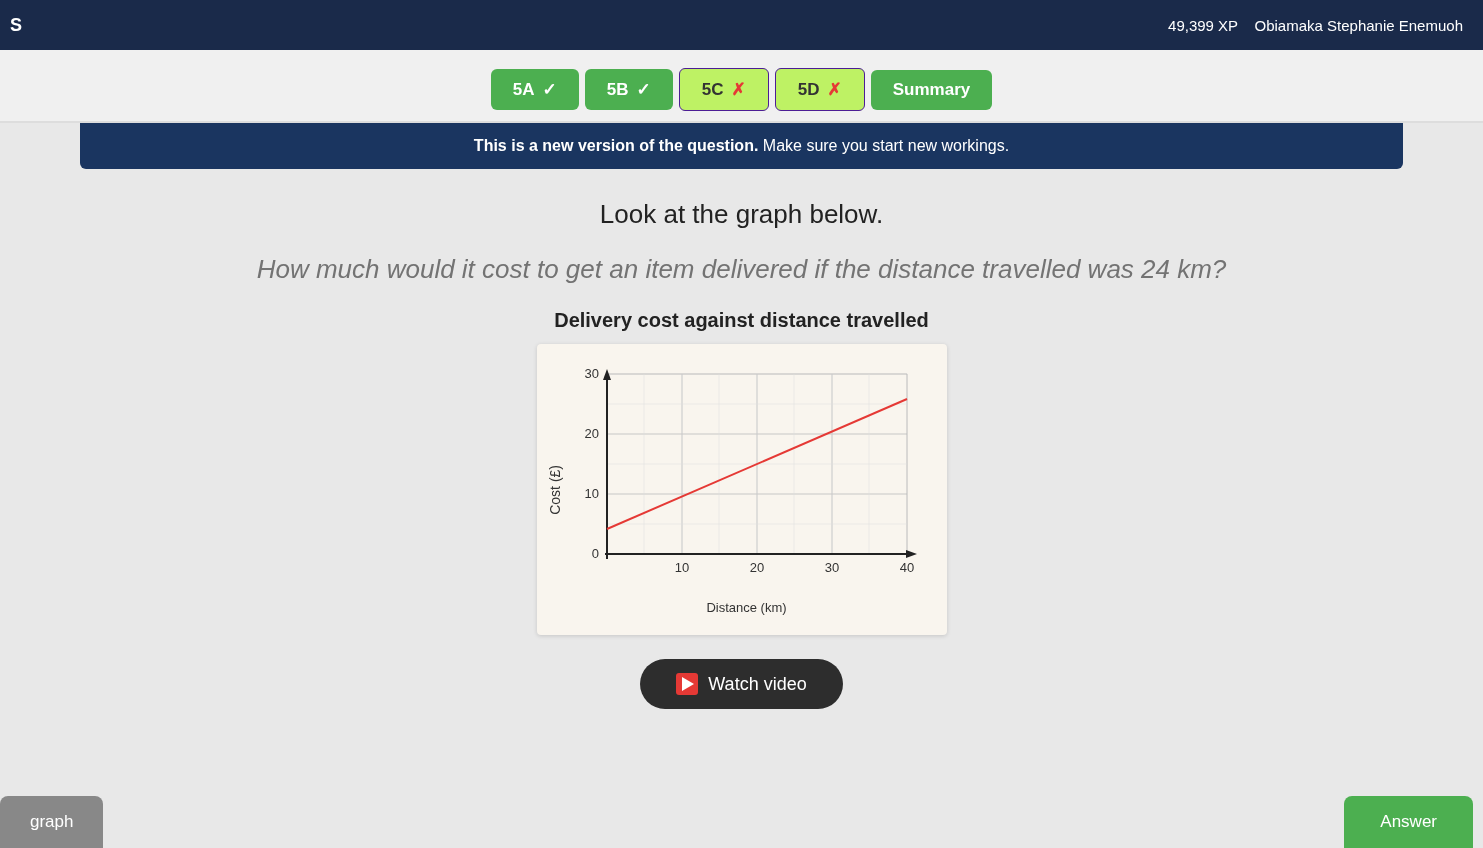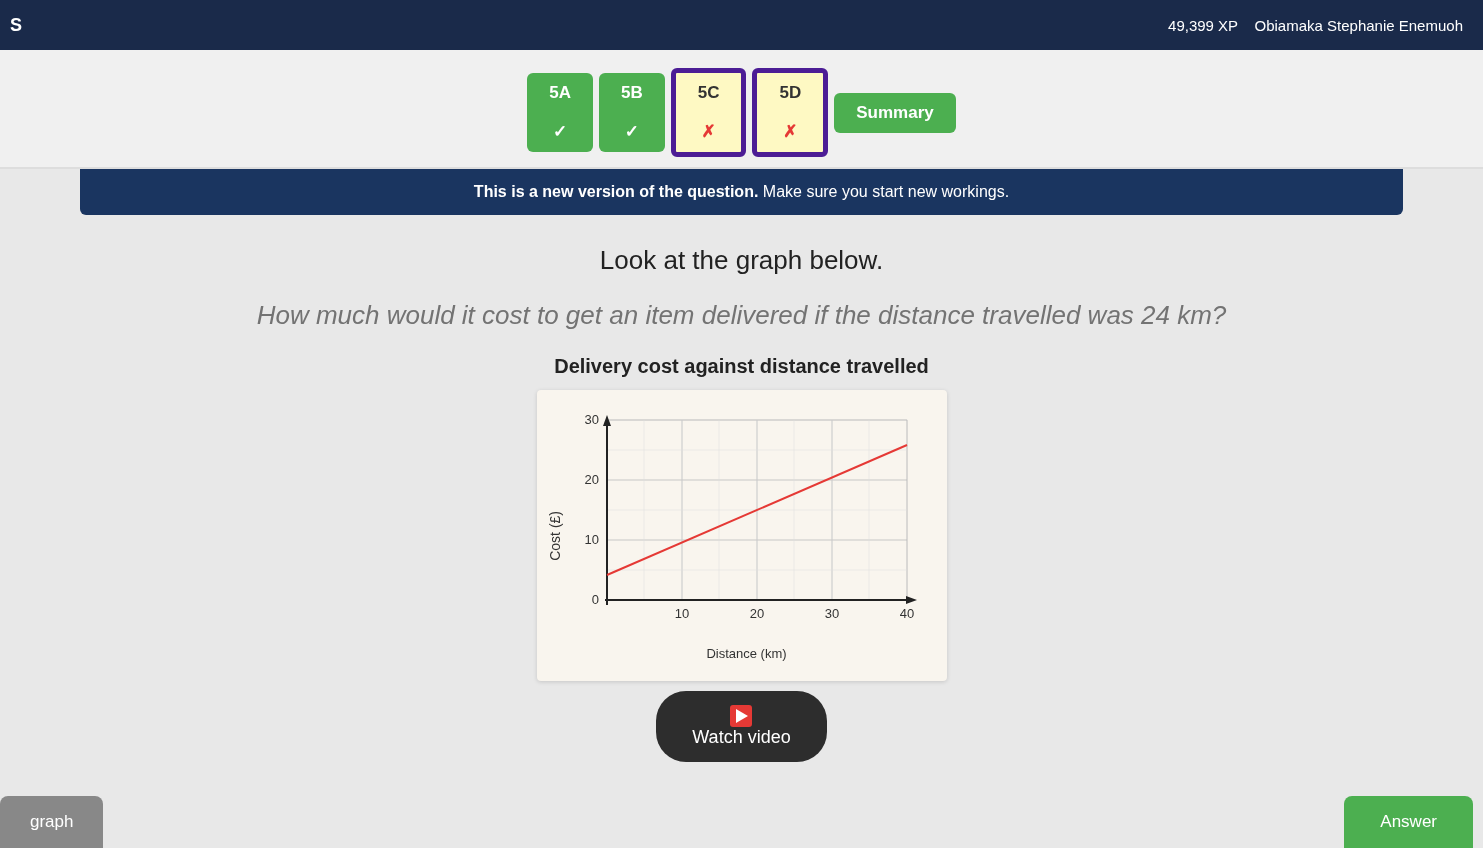--- a/index.html
+++ b/index.html
@@ -45,32 +45,31 @@
       border-bottom: 2px solid #ddd;
       padding-bottom: 10px;
     }
     .tab {
       padding: 10px 22px;
       border-radius: 6px;
       font-size: 17px;
       font-weight: bold;
       display: flex;
       align-items: center;
-      gap: 18px;
+      gap: 8px;
       cursor: pointer;
-      flex-direction: column;
     }
     .tab-green {
       background: #4caf50;
       color: white;
     }
     .tab-red-x {
-      background: #fef9c3;
+      background: #bef264;
       color: #333;
-      border: 5px solid #4c1d95;
+      border: 1px solid #4c1d95;
     }
     .tab-summary {
       background: #4caf50;
       color: white;
       border-radius: 6px;
     }
     .check-icon { color: white; }
     .x-icon { color: #e53935; font-weight: bold; }
 
     
@@ -131,31 +130,31 @@
       color: #333;
       margin-right: 4px;
       align-self: center;
     }
     .graph-svg-wrap {
       position: relative;
     }
 
     
     .watch-video-btn {
-      margin-top: 10px;
+      margin-top: 24px;
       background: #2d2d2d;
       color: white;
       border: none;
       padding: 14px 36px;
       border-radius: 30px;
       font-size: 18px;
       cursor: pointer;
       display: flex;
       align-items: center;
-      flex-direction: column;
+      gap: 10px;
     }
     .play-icon {
       width: 22px;
       height: 22px;
       background: #e53935;
       border-radius: 3px;
       display: flex;
       align-items: center;
       justify-content: center;
     }

